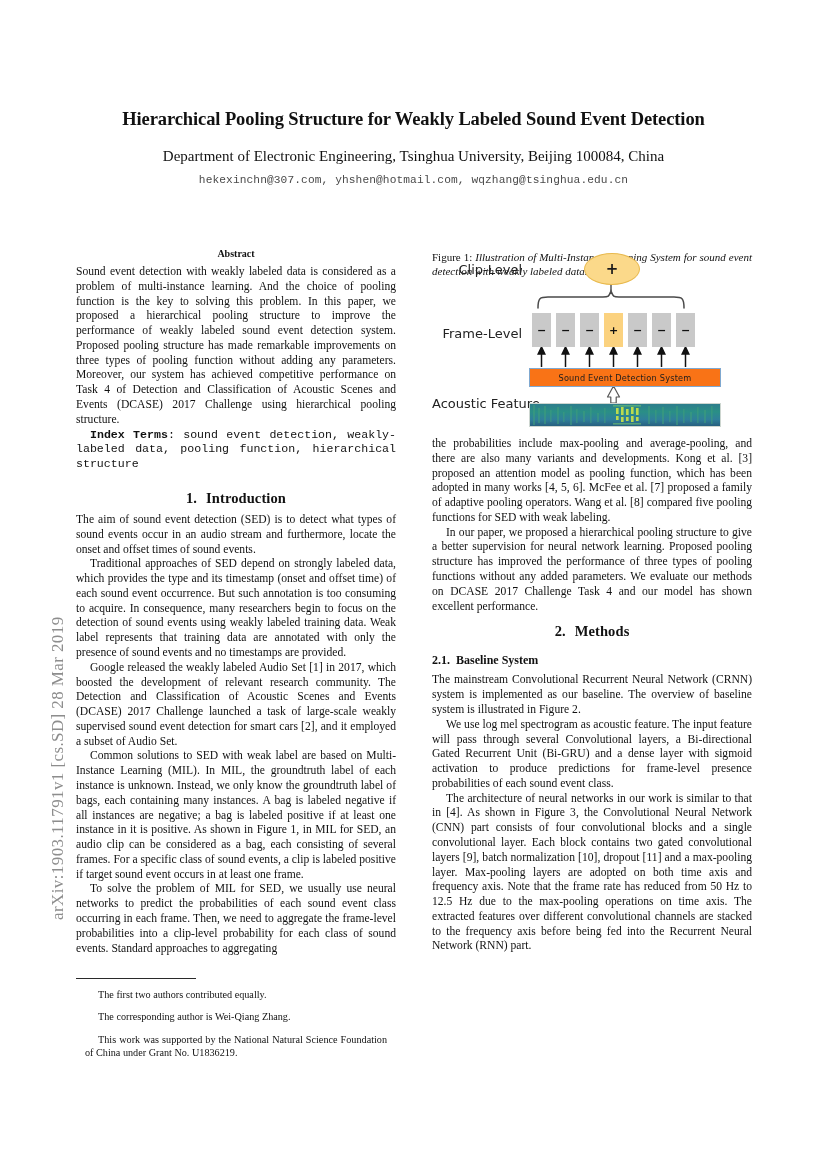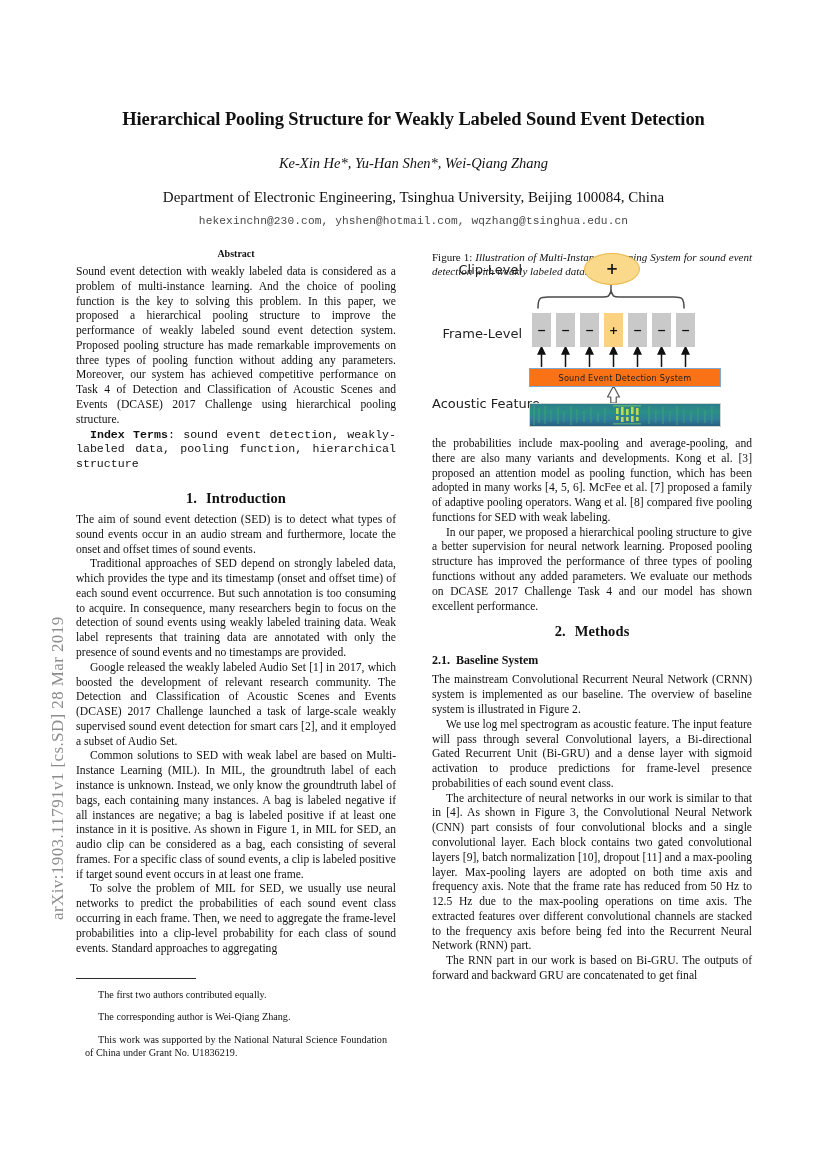--- a/index.html
+++ b/index.html
@@ -247,23 +247,22 @@
 <body>
 
 <div id="arxiv-stamp">
   <span class="stamp-text">arXiv:1903.11791v1  [cs.SD]  28 Mar 2019</span>
 </div>
 
 <div id="page">
 
   <div id="title-block">
     <div id="paper-title">Hierarchical Pooling Structure for Weakly Labeled Sound Event Detection</div>
-    <div id="authors">Ke-Xin He*, Yu-Han Shen*, Wei-Qiang Zhang</div>
     <div id="affiliation">Department of Electronic Engineering, Tsinghua University, Beijing 100084, China</div>
-    <div id="emails">hekexinchn@230.com, yhshen@hotmail.com, wqzhang@tsinghua.edu.cn</div>
+    <div id="emails">hekexinchn@307.com, yhshen@hotmail.com, wqzhang@tsinghua.edu.cn</div>
   </div>
 
   <div id="columns">
 
     <div class="col" id="col-left">
 
       <div class="abstract-head">Abstract</div>
       <p class="body noindent">Sound event detection with weakly labeled data is considered as a problem of multi-instance learning. And the choice of pooling function is the key to solving this problem. In this paper, we proposed a hierarchical pooling structure to improve the performance of weakly labeled sound event detection system. Proposed pooling structure has made remarkable improvements on three types of pooling function without adding any parameters. Moreover, our system has achieved competitive performance on Task 4 of Detection and Classification of Acoustic Scenes and Events (DCASE) 2017 Challenge using hierarchical pooling structure.</p>
       <p class="body index-terms"><b>Index Terms</b><span>:  sound event detection, weakly-labeled data, pooling function, hierarchical structure</span></p>
 
@@ -391,21 +390,20 @@
       <p class="body noindent" style="margin-top:8px;">the probabilities include max-pooling and average-pooling, and there are also many variants and developments. Kong et al. [3] proposed an attention model as pooling function, which has been adopted in many works [4, 5, 6]. McFee et al. [7] proposed a family of adaptive pooling operators. Wang et al. [8] compared five pooling functions for SED with weak labeling.</p>
       <p class="body">In our paper, we proposed a hierarchical pooling structure to give a better supervision for neural network learning. Proposed pooling structure has improved the performance of three types of pooling functions without any added parameters. We evaluate our methods on DCASE 2017 Challenge Task 4 and our model has shown excellent performance.</p>
 
       <h2 class="section-head numbered" style="margin-top:9px;"><span class="num">2.</span><span>Methods</span></h2>
 
       <h3 class="subsection-head"><span class="num">2.1.</span><span>Baseline System</span></h3>
 
       <p class="body noindent">The mainstream Convolutional Recurrent Neural Network (CRNN) system is implemented as our baseline. The overview of baseline system is illustrated in Figure 2.</p>
       <p class="body">We use log mel spectrogram as acoustic feature. The input feature will pass through several Convolutional layers, a Bi-directional Gated Recurrent Unit (Bi-GRU) and a dense layer with sigmoid activation to produce predictions for frame-level presence probabilities of each sound event class.</p>
       <p class="body">The architecture of neural networks in our work is similar to that in [4]. As shown in Figure 3, the Convolutional Neural Network (CNN) part consists of four convolutional blocks and a single convolutional layer. Each block contains two gated convolutional layers [9], batch normalization [10], dropout [11] and a max-pooling layer. Max-pooling layers are adopted on both time axis and frequency axis. Note that the frame rate has reduced from 50 Hz to 12.5 Hz due to the max-pooling operations on time axis. The extracted features over different convolutional channels are stacked to the frequency axis before being fed into the Recurrent Neural Network (RNN) part.</p>
-      <p class="body">The RNN part in our work is based on Bi-GRU. The outputs of forward and backward GRU are concatenated to get final</p>
 
     </div>
   </div>
 
   <div id="footnotes">
     <div id="footnote-rule"></div>
     <p class="footnote">The first two authors contributed equally.</p>
     <p class="footnote">The corresponding author is Wei-Qiang Zhang.</p>
     <p class="footnote">This work was supported by the National Natural Science Foundation of China under Grant No. U1836219.</p>
   </div>

